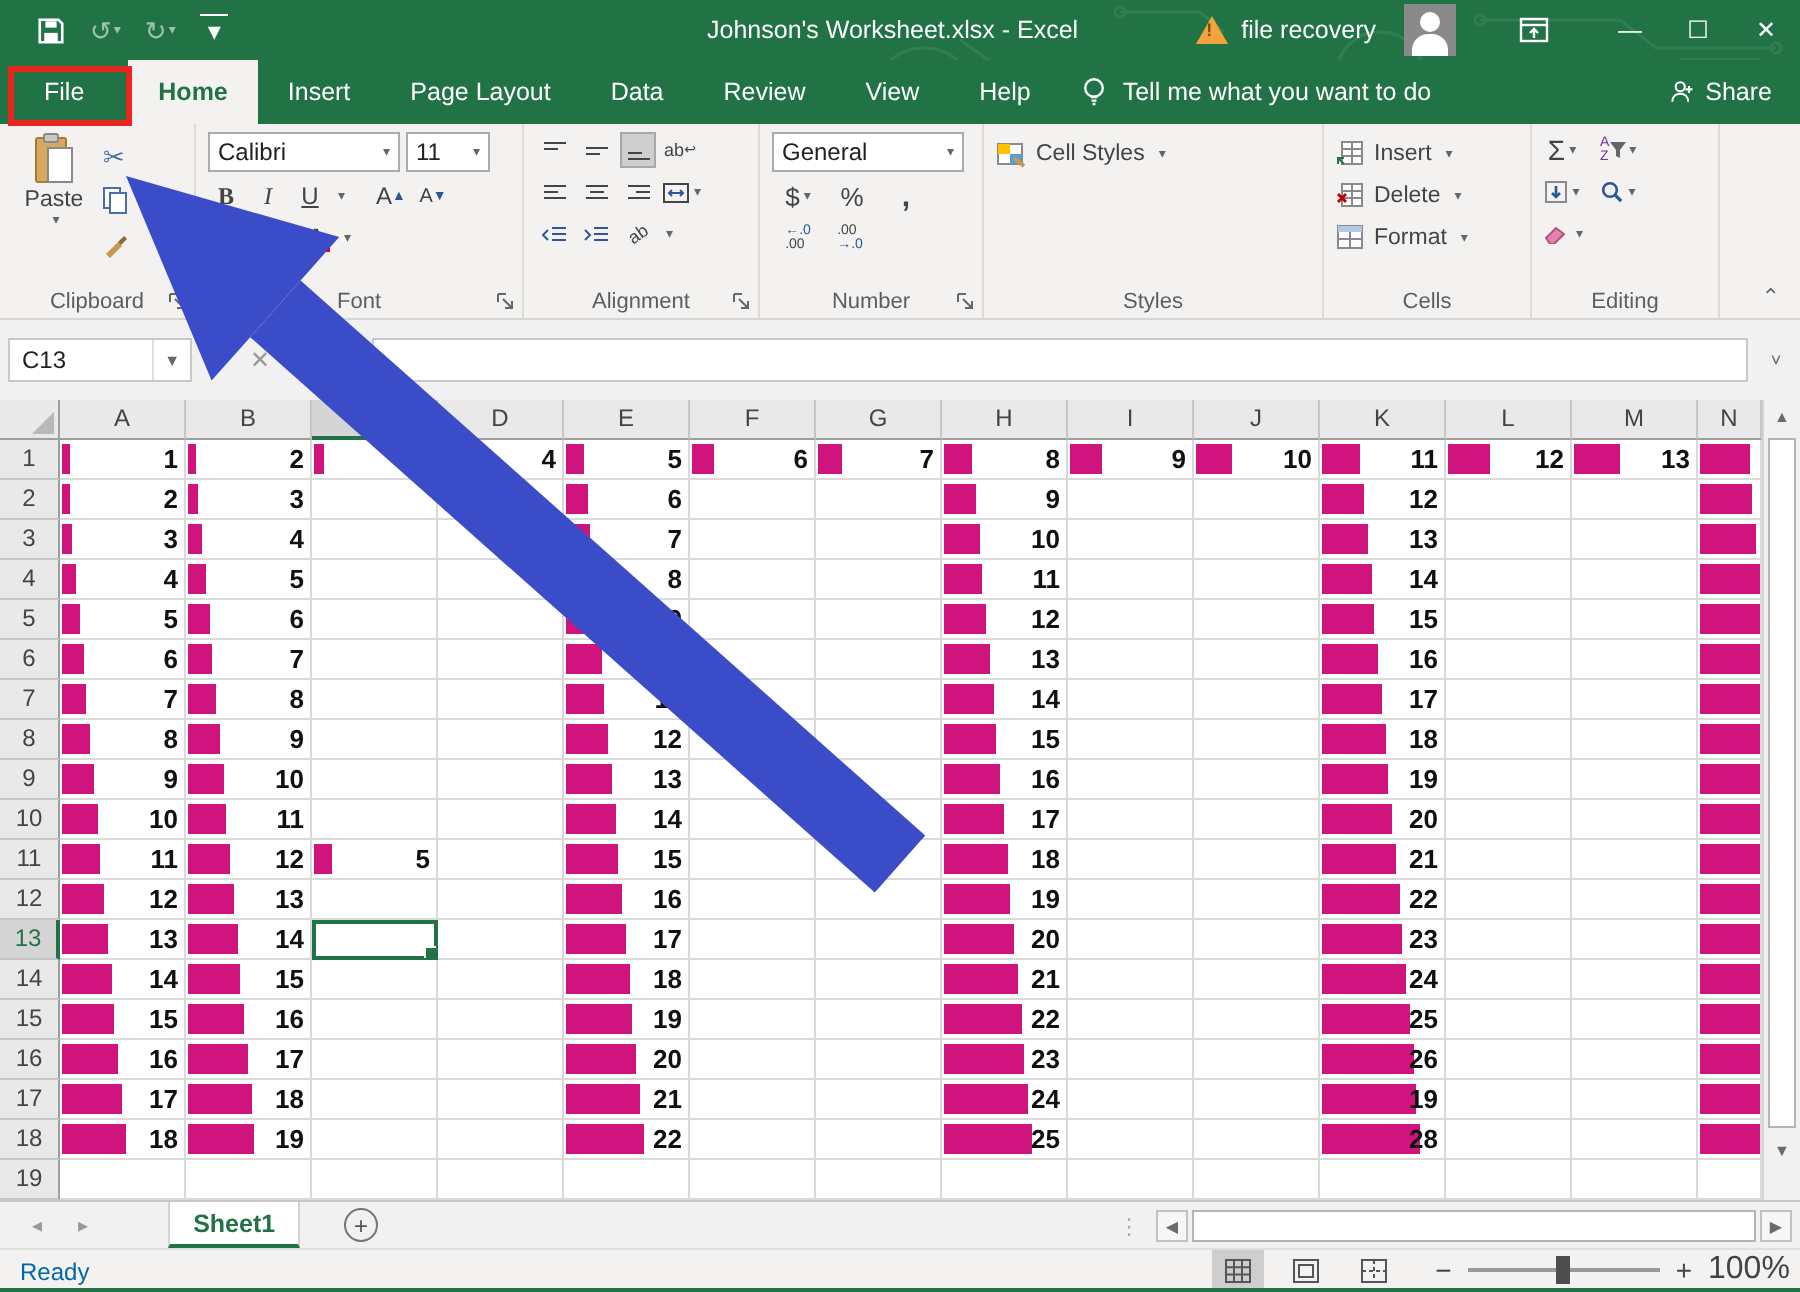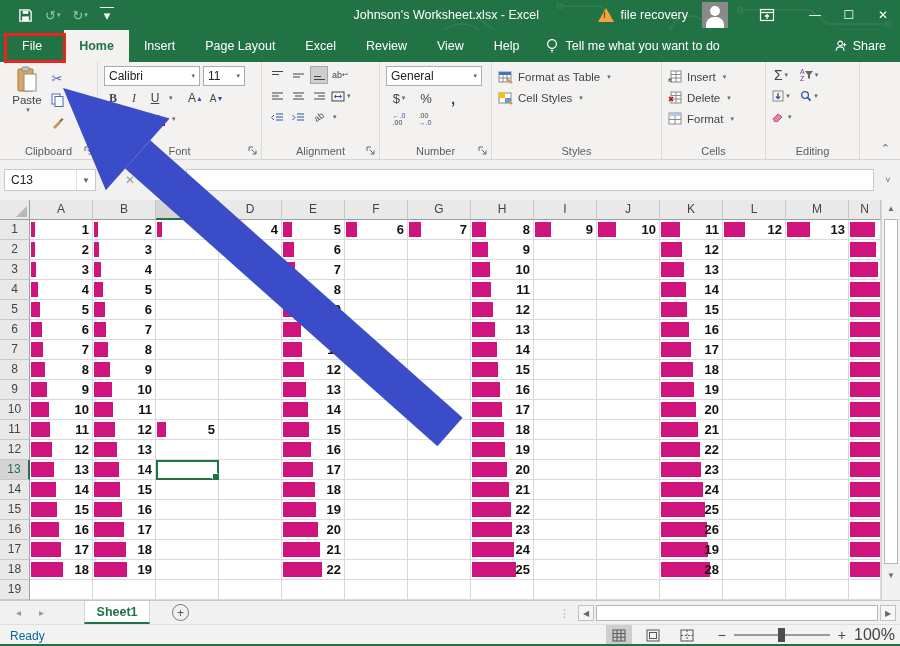--- a/index.html
+++ b/index.html
@@ -176,21 +176,21 @@
       <span class="winbtn">☐</span>
       <span class="winbtn">✕</span>
     </div>
   </div>
 
   <div class="tabrow">
     <span class="rtab file">File</span>
     <span class="rtab active">Home</span>
     <span class="rtab">Insert</span>
     <span class="rtab">Page Layout</span>
-    <span class="rtab">Excel</span>
+    <span class="rtab">Data</span>
     <span class="rtab">Review</span>
     <span class="rtab">View</span>
     <span class="rtab">Help</span>
     <span class="tellme">
       <svg width="14" height="16" viewBox="0 0 14 16">
           <circle cx="7" cy="6" r="4.4" fill="none" stroke="#fff" stroke-width="1.2"></circle>
           <path d="M5.4 10.5 h3.2 M5.8 12.3 h2.4 M6.3 14 h1.4" stroke="#fff" stroke-width="1.2"></path>
         </svg>
       <span>Tell me what you want to do</span>
     </span>
@@ -380,30 +380,20 @@
             </span>
           </span>
       </div>
       <span class="rgroup-label">Number</span>
       <svg class="launcher" viewBox="0 0 10 10">
           <path d="M1 1 h4 M1 1 v4 M3.5 3.5 l4.5 4.5 M8 4.5 v3.5 h-3.5" stroke="#666" fill="none"></path>
         </svg>
     </div>
 
     <div class="rgroup" style="width:170px;">
-      <div class="styles-row">
-        <svg width="15" height="14" viewBox="0 0 15 14">
-            <rect x="1" y="2" width="12" height="10" fill="#fff" stroke="#8a8a8a"></rect>
-            <rect x="1" y="2" width="12" height="3" fill="#4472c4"></rect>
-            <path d="M1 8 h12 M5 5 v7 M9 5 v7" stroke="#8a8a8a"></path>
-            <path d="M9 9 l5 4" stroke="#c69a4e" stroke-width="2"></path>
-          </svg>
-        <span class="rbtn-txt">Format as Table</span>
-          <span class="ddc">▾</span>
-      </div>
       <div class="styles-row">
         <svg width="15" height="14" viewBox="0 0 15 14">
             <rect x="1" y="2" width="12" height="10" fill="#fff" stroke="#8a8a8a"></rect>
             <rect x="1" y="2" width="6" height="5" fill="#ffc000"></rect>
             <rect x="7" y="7" width="6" height="5" fill="#5b9bd5"></rect>
             <path d="M9 9 l5 4" stroke="#c69a4e" stroke-width="2"></path>
           </svg>
         <span class="rbtn-txt">Cell Styles</span>
           <span class="ddc">▾</span>
       </div>

